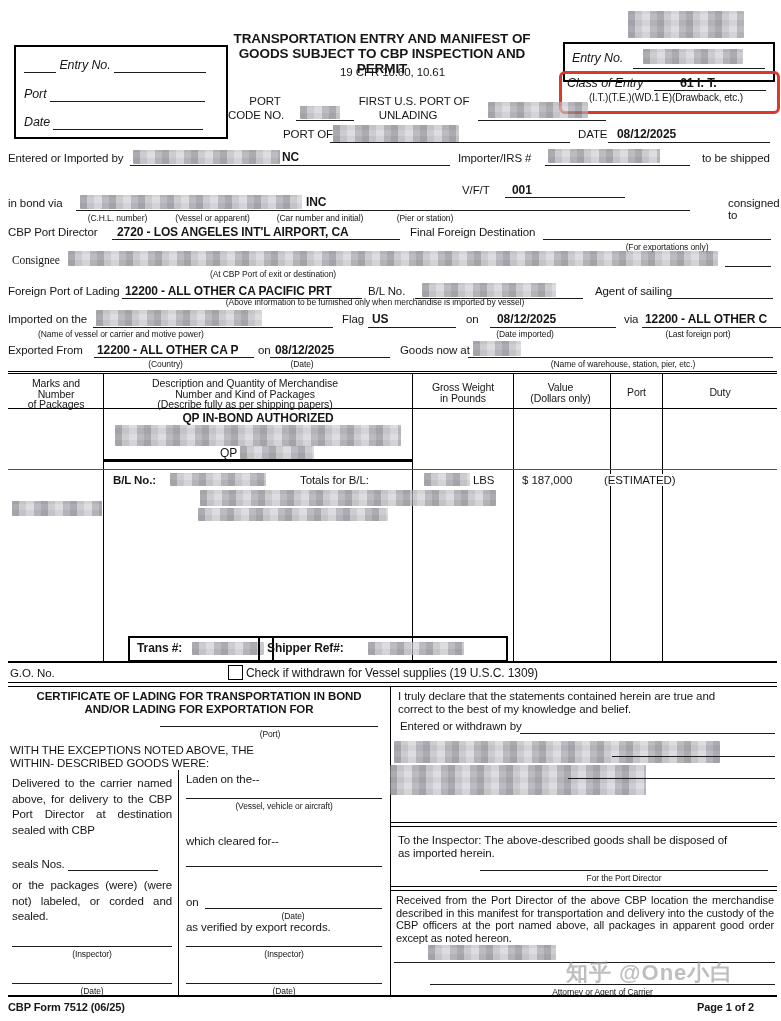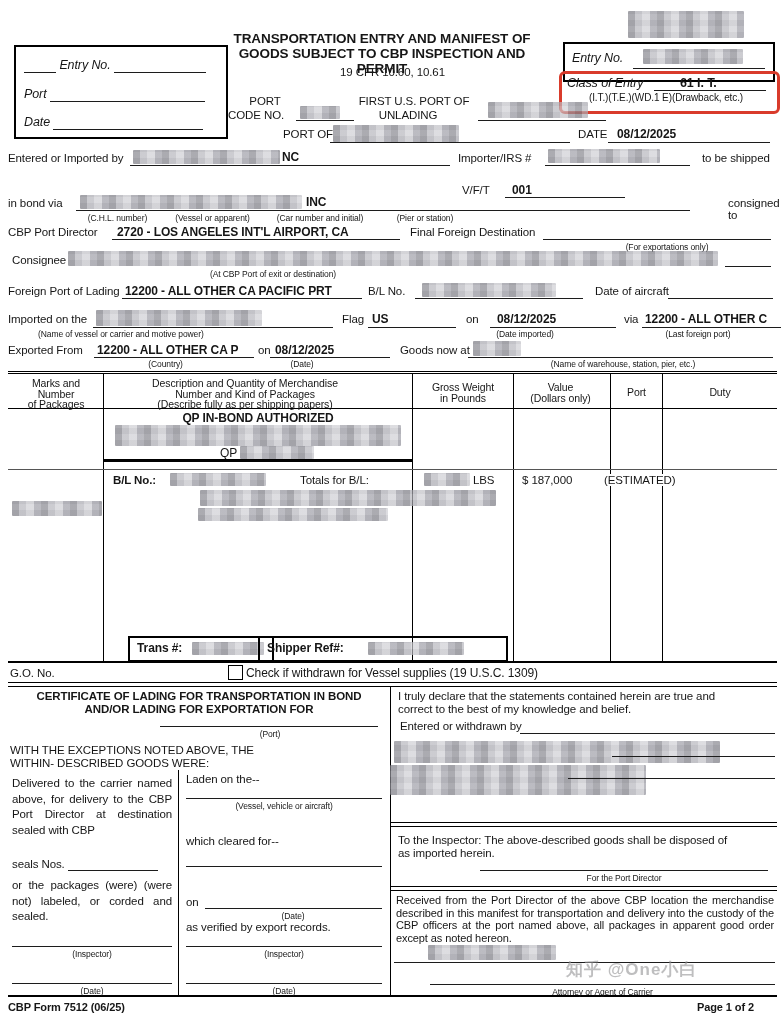--- a/index.html
+++ b/index.html
@@ -16,21 +16,21 @@
   .ln{position:absolute;border-bottom:1.3px solid #1c1c1c;height:0;}
   .thickln{position:absolute;background:#000;}
   .dbl{position:absolute;height:3px;border-top:1.2px solid #000;border-bottom:1.2px solid #000;}
   .vln{position:absolute;width:0;border-left:1.2px solid #000;}
   .redact{position:absolute;border-radius:1px;background:
     repeating-linear-gradient(90deg, rgba(118,118,126,.55) 0 7px, rgba(173,173,180,.5) 7px 14px,
       rgba(205,205,210,.45) 14px 22px, rgba(140,140,150,.5) 22px 29px),
     repeating-linear-gradient(0deg, rgba(160,160,168,.4) 0 6px, rgba(208,208,214,.42) 6px 12px);}
   .cb{position:absolute;width:13px;height:13px;border:1.6px solid #000;background:#fff;}
   .box2{position:absolute;border:2.4px solid #000;}
-  .wm{position:absolute;font-size:17px;color:rgba(150,150,152,.62);white-space:nowrap;
+  .wm{position:absolute;font-size:22px;color:rgba(150,150,152,.62);white-space:nowrap;
       font-weight:bold;letter-spacing:1px;}
   .just{text-align:justify;}
 </style>
 </head>
 <body>
 
 <div class="page">
 
   <div class="redact" style="left:628px;top:11px;width:116px;height:27px;"></div>
 
@@ -108,33 +108,34 @@
   <div class="sub" style="left:265px;top:213px;width:110px;">(Car number and initial)</div>
   <div class="sub" style="left:385px;top:213px;width:80px;">(Pier or station)</div>
 
   <div class="abs fs11" style="left:8px;top:226px;">CBP Port Director</div>
   <div class="abs b fs12" style="left:117px;top:225px;">2720 - LOS ANGELES INT'L AIRPORT, CA</div>
   <div class="ln" style="left:112px;top:239px;width:288px;"></div>
   <div class="abs fs11" style="left:410px;top:226px;">Final Foreign Destination</div>
   <div class="ln" style="left:543px;top:239px;width:228px;"></div>
   <div class="sub" style="left:612px;top:242px;width:110px;">(For exportations only)</div>
 
-  <div class="abs fs11" style="left:12px;top:254px;">Consignee</div>
+  <div class="abs fs11" style="left:12px;top:254px;font-family:Liberation Serif, serif;">Consignee</div>
   <div class="redact" style="left:68px;top:251px;width:650px;height:15px;"></div>
   <div class="ln" style="left:725px;top:266px;width:46px;"></div>
   <div class="sub" style="left:208px;top:269px;width:130px;">(At CBP Port of exit or destination)</div>
 
   <div class="abs fs11" style="left:8px;top:285px;">Foreign Port of Lading</div>
   <div class="abs b fs12" style="left:125px;top:284px;">12200 - ALL OTHER CA PACIFIC PRT</div>
   <div class="ln" style="left:122px;top:298px;width:240px;"></div>
   <div class="abs fs11" style="left:368px;top:285px;">B/L No.</div>
   <div class="redact" style="left:422px;top:283px;width:134px;height:14px;"></div>
   <div class="ln" style="left:415px;top:298px;width:168px;"></div>
-  <div class="abs fs11" style="left:595px;top:285px;">Date of aircraft</div>
+  <div class="abs fs11" style="left:595px;top:285px;">Agent of sailing</div>
   <div class="ln" style="left:668px;top:298px;width:105px;"></div>
+  <div class="sub" style="left:180px;top:297px;width:390px;">(Above information to be furnished only when merchandise is imported by vessel)</div>
 
   <div class="abs fs11" style="left:8px;top:313px;">Imported on the</div>
   <div class="redact" style="left:96px;top:310px;width:166px;height:16px;"></div>
   <div class="ln" style="left:93px;top:327px;width:240px;"></div>
   <div class="abs fs11" style="left:342px;top:313px;">Flag</div>
   <div class="abs b fs12" style="left:372px;top:312px;">US</div>
   <div class="ln" style="left:368px;top:327px;width:88px;"></div>
   <div class="abs fs11" style="left:466px;top:313px;">on</div>
   <div class="abs b fs12" style="left:497px;top:312px;">08/12/2025</div>
   <div class="ln" style="left:490px;top:327px;width:126px;"></div>

